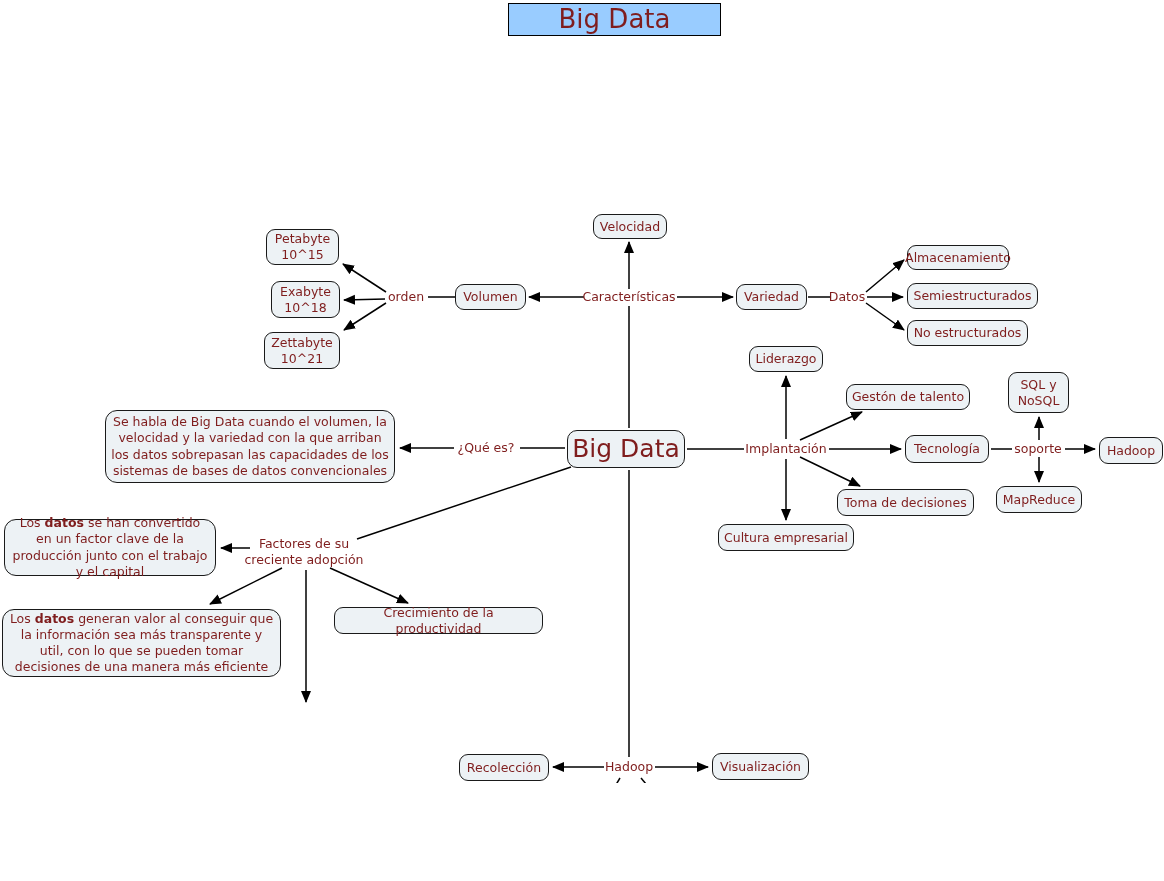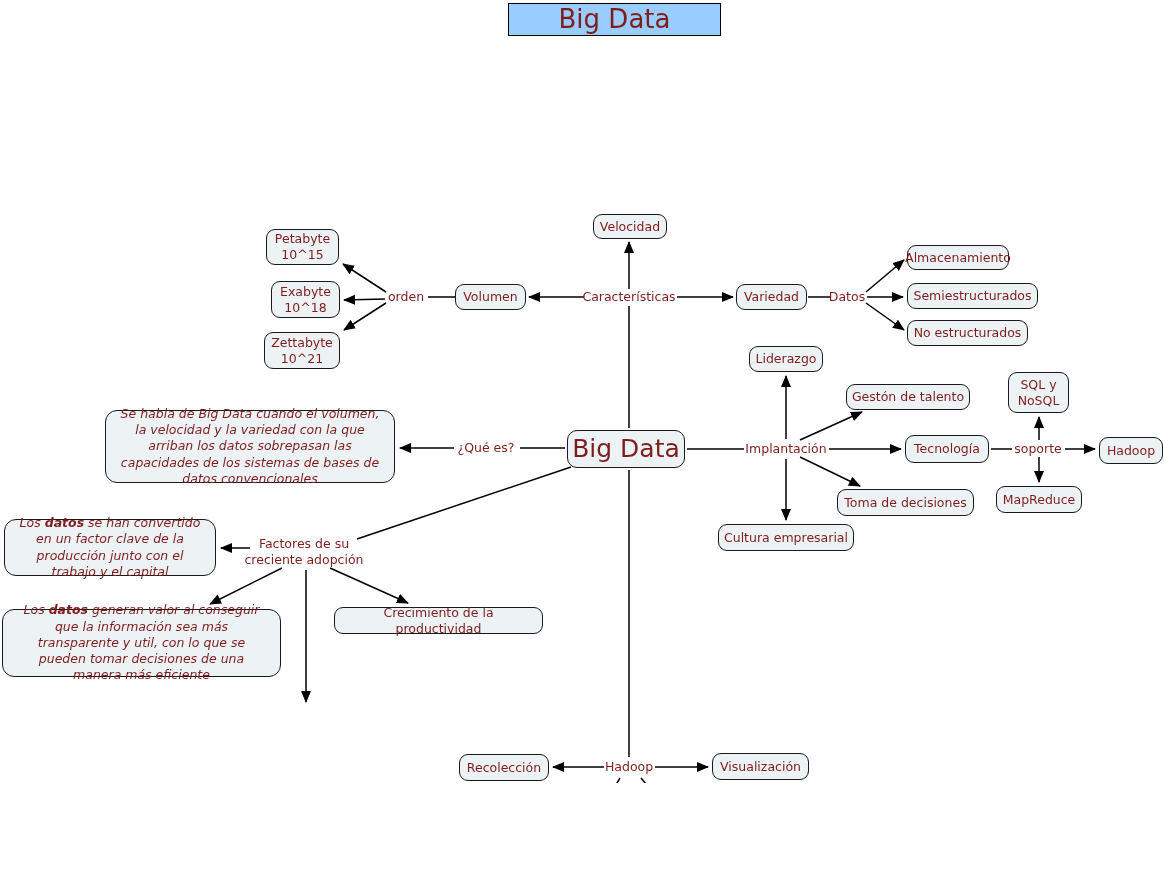--- a/index.html
+++ b/index.html
@@ -28,23 +28,22 @@
   .concept {
     background: #edf2f5;
     border: 1.5px solid #1a1a1a;
     border-radius: 9px;
     padding: 1px 4px;
   }
   .textbox {
     background: #edf2f5;
     border: 1.5px solid #1a1a1a;
     border-radius: 12px;
-    padding: 2px 12px;
+    padding: 2px 5px;
     line-height: 1.3;
-    font-style: italic;
   }
   .title {
     background: #99ccff;
     border: 1px solid #000000;
     border-radius: 0;
     font-size: 26px;
     line-height: 1.1;
   }
   .big {
     background: #edf2f5;

